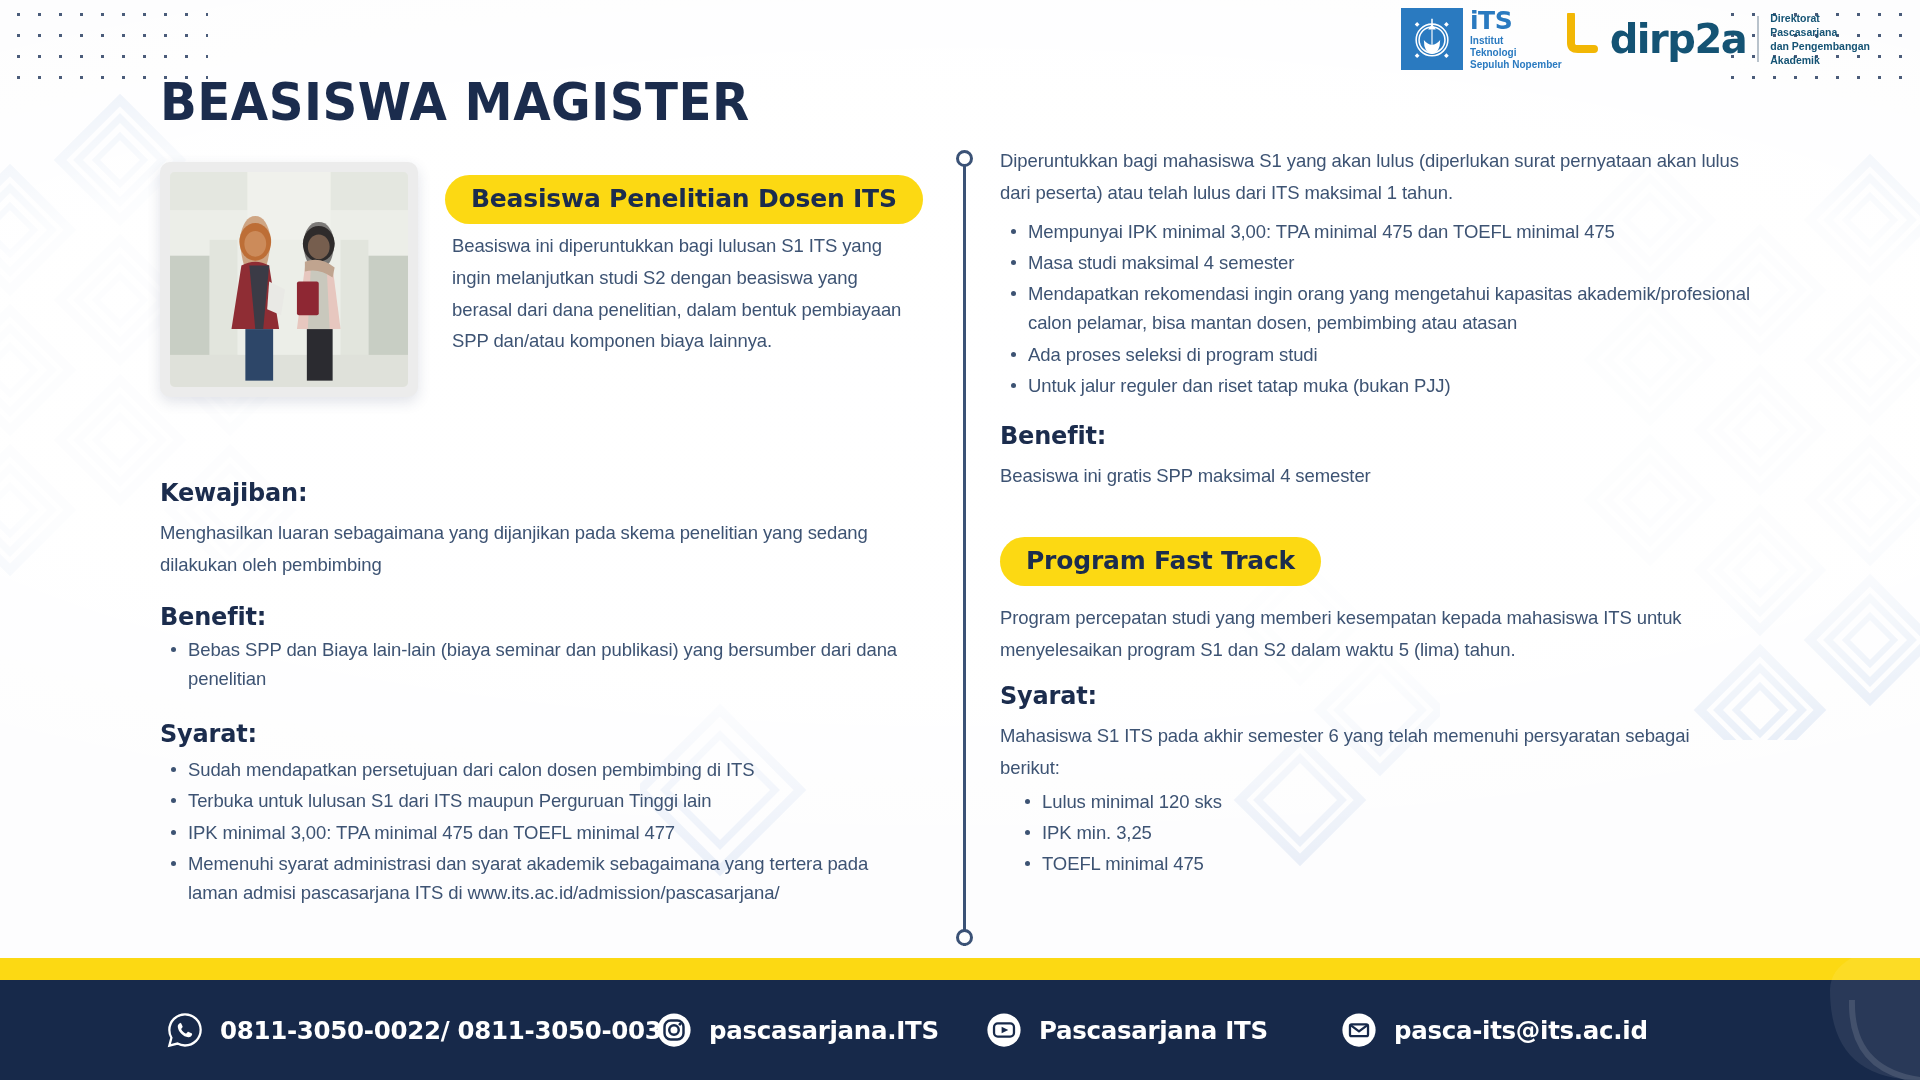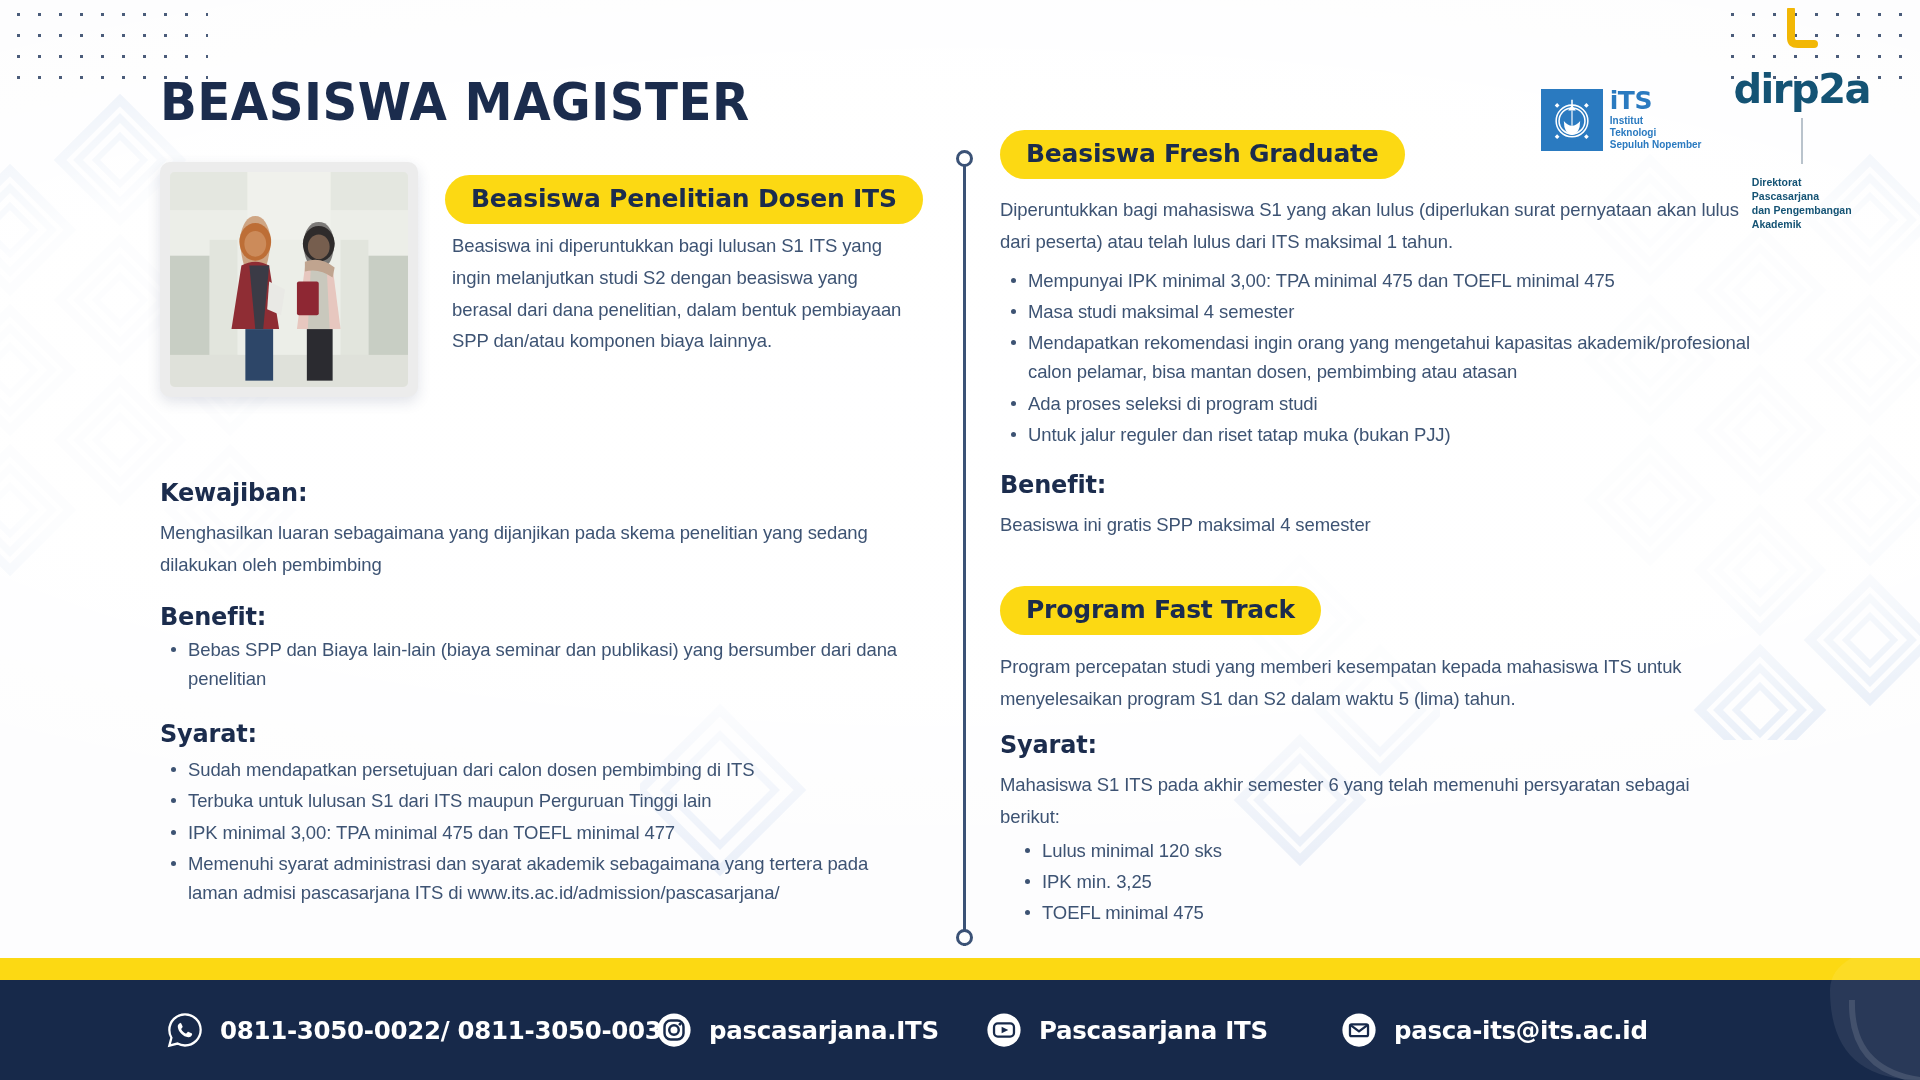--- a/index.html
+++ b/index.html
@@ -25,32 +25,32 @@
 
   
   .sheet {
     position:absolute; left:0; top:0; width:1920px; height:968px;
     background:
       radial-gradient(120% 70% at 50% 40%, rgba(255,255,255,.97) 0%, rgba(255,255,255,.92) 45%, rgba(255,255,255,0) 72%);
     pointer-events:none;
   }
 
   
-  .logos { position:absolute; right:50px; top:8px; display:flex; align-items:center; gap:32px;justify-content:flex-end; }
+  .logos { position:absolute; right:50px; top:8px; display:flex; align-items:center; gap:3px;justify-content:flex-end; }
   .its-logo { display:flex; align-items:center; gap:7px; }
   .its-mark {
     width:62px; height:62px; background:#2a7ac0;
     display:flex; align-items:center; justify-content:center;
   }
   .its-gear { width:48px; height:48px; }
   .its-word { display:flex; flex-direction:column; line-height:1; }
   .its-word .big { font-family:"DejaVu Sans", sans-serif; font-weight:bold; font-size:25px; color:#2a7ac0; letter-spacing:-.5px; }
   .its-word .sub { font-size:10px; color:#2a7ac0; line-height:1.18; font-weight:bold; margin-top:2px; }
 
-  .dirp { display:flex; align-items:center; gap:11px;flex-direction:column; }
+  .dirp { display:flex; align-items:center; gap:11px; }
   .dirp-mark { display:flex; align-items:flex-end; }
   .dirp-text { font-family:"DejaVu Sans", sans-serif; font-weight:bold; font-size:40px; color:#145374; letter-spacing:-1.5px; line-height:.9; }
   .dirp-divider { width:2px; height:46px; background:#b9c3cc; }
   .dirp-sub { font-size:10.5px; color:#145374; line-height:1.34; font-weight:bold; }
 
   
   .title {
     position:absolute; left:160px; top:72px;
     font-family:"DejaVu Sans", sans-serif;
     font-weight:bold; font-size:52px; color:#1b2c4d;
@@ -318,21 +318,20 @@
 
   <div class="timeline">
     <div class="tl-line"></div>
     <div class="tl-dot top"></div>
     <div class="tl-dot bot"></div>
   </div>
 
   <div class="col-right">
 
     <div>
-      <span class="pill">Beasiswa Fresh Graduate</span>
       <div class="para" style="margin-top:15px; width:765px;">Diperuntukkan bagi mahasiswa S1 yang akan lulus (diperlukan surat pernyataan akan lulus dari peserta) atau telah lulus dari ITS maksimal 1 tahun.</div>
       <ul class="blist" style="margin-top:8px;">
         <li>Mempunyai IPK minimal 3,00: TPA minimal 475 dan TOEFL minimal 475</li>
         <li>Masa studi maksimal 4 semester</li>
         <li>Mendapatkan rekomendasi ingin orang yang mengetahui kapasitas akademik/profesional calon pelamar, bisa mantan dosen, pembimbing atau atasan</li>
         <li>Ada proses seleksi di program studi</li>
         <li>Untuk jalur reguler dan riset tatap muka (bukan PJJ)</li>
       </ul>
       <div class="head" style="margin-top:22px;">Benefit:</div>
       <div class="para" style="margin-top:10px;">Beasiswa ini gratis SPP maksimal 4 semester</div>

